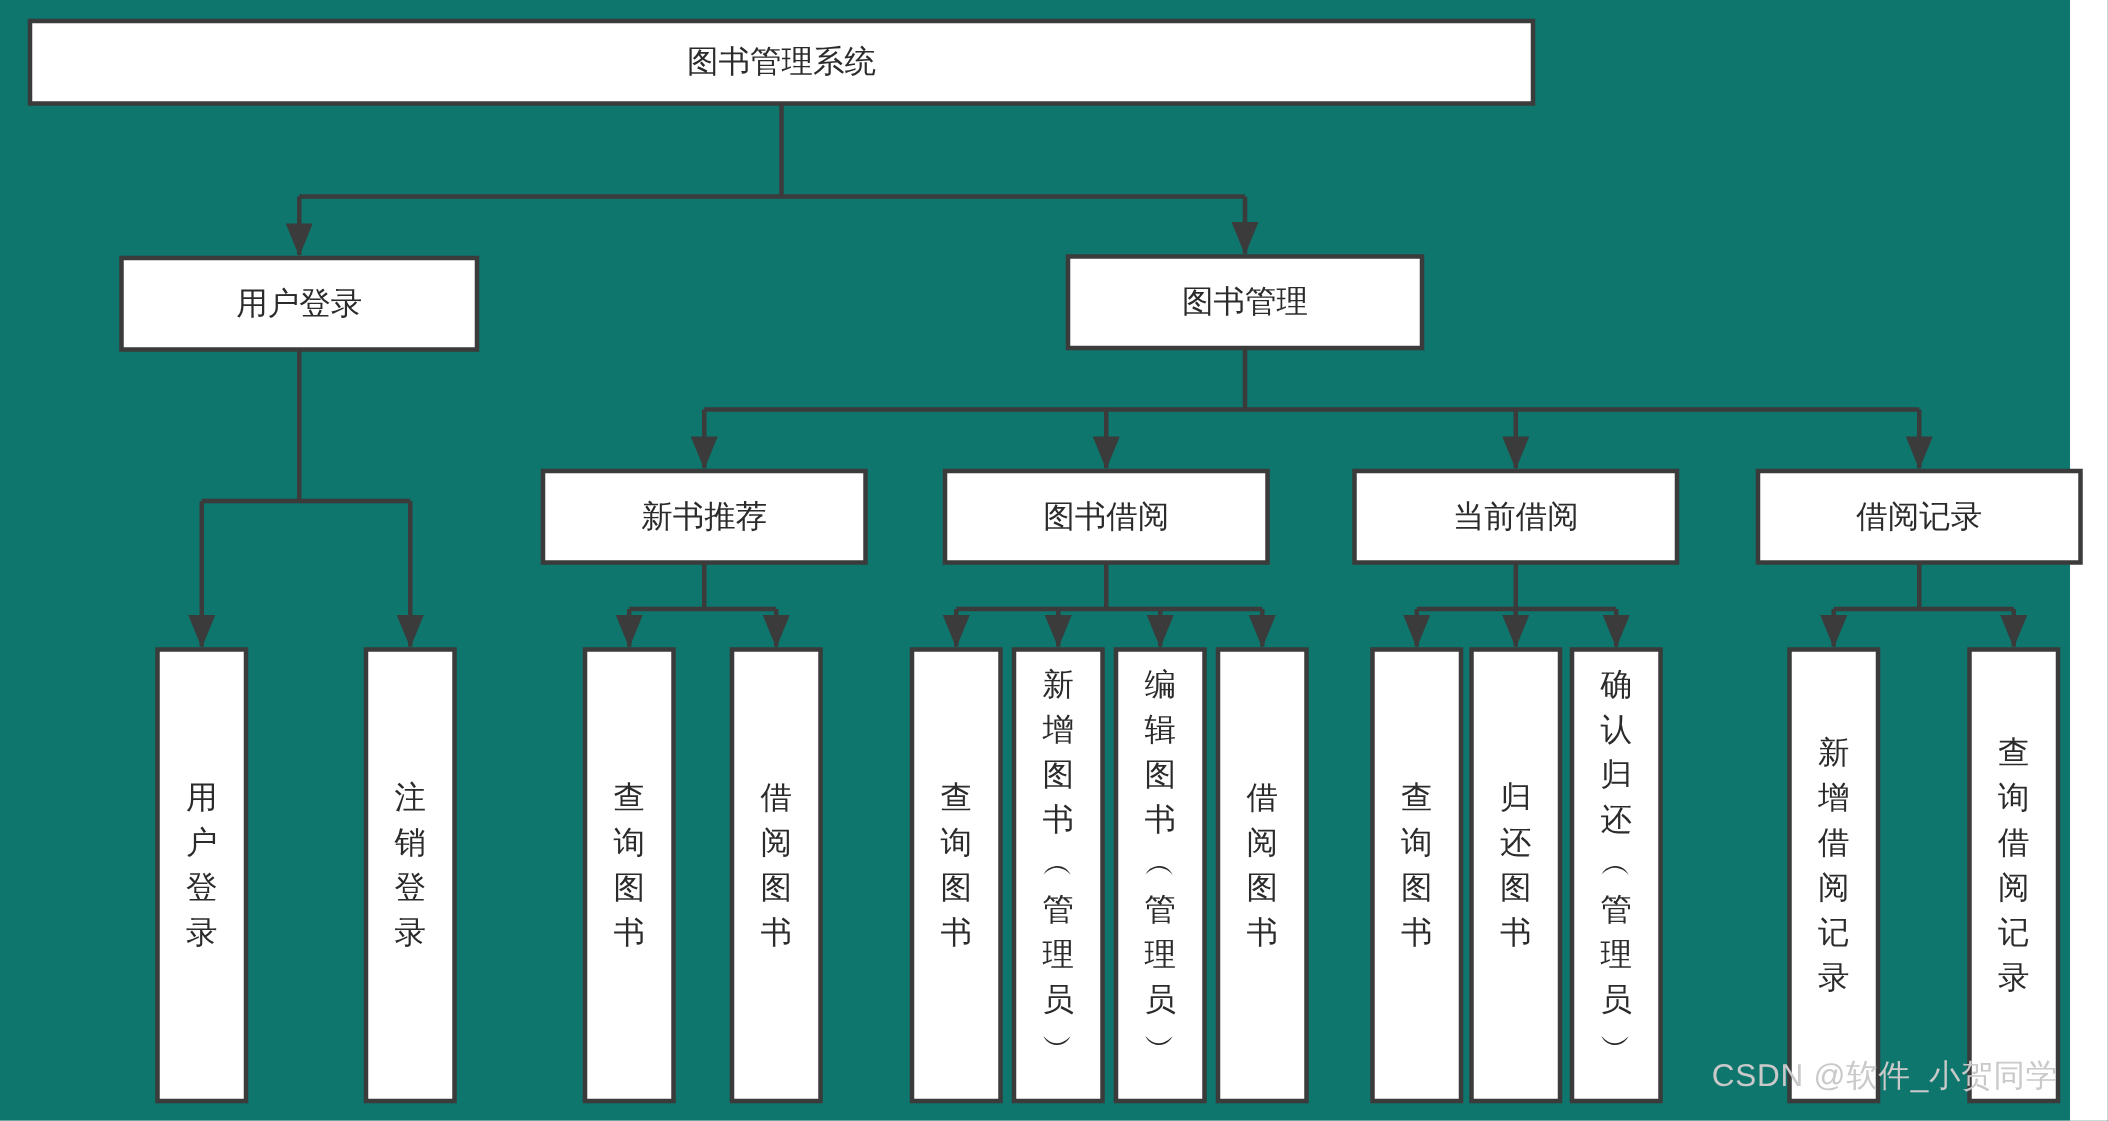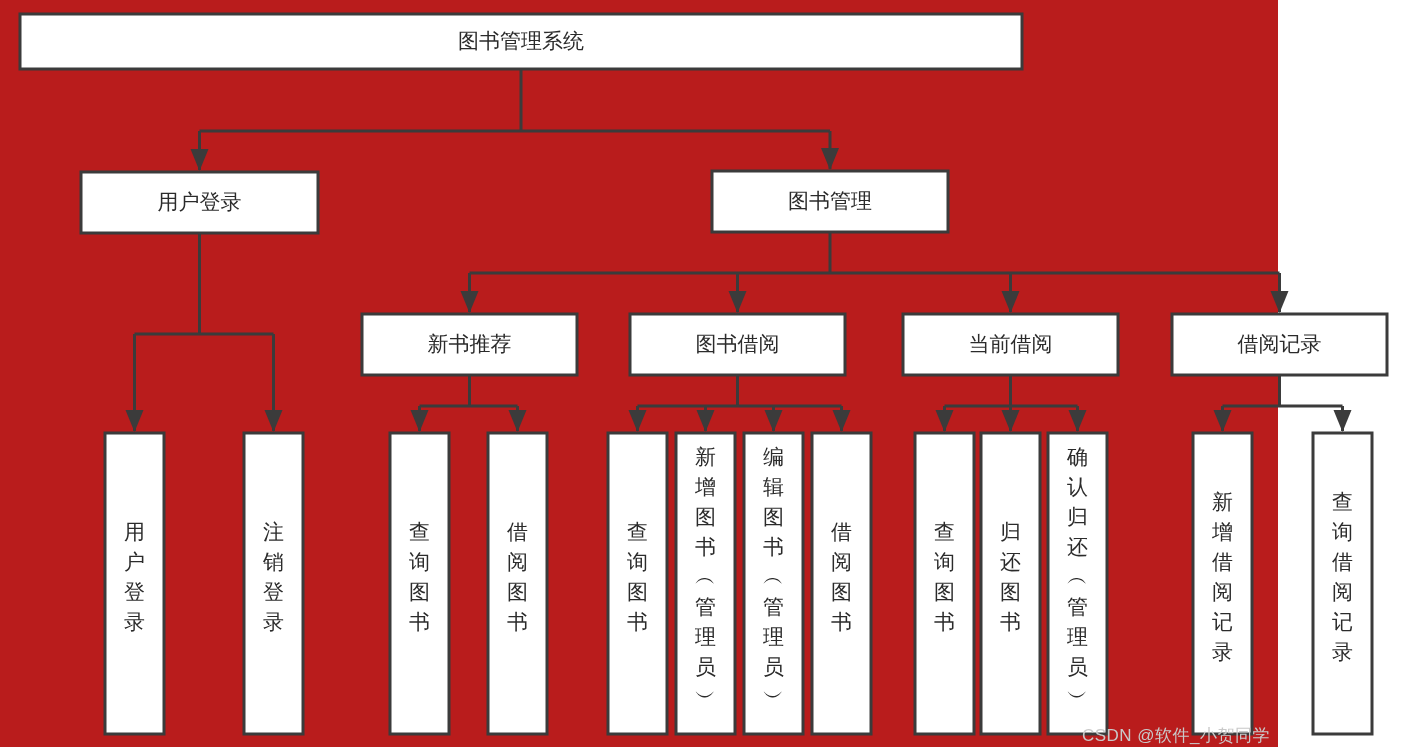--- a/index.html
+++ b/index.html
@@ -9,23 +9,23 @@
     background: #ffffff;
   }
   body {
     width: 1405px;
     height: 747px;
     overflow: hidden;
     font-family: "Liberation Sans", "DejaVu Sans", sans-serif;
   }
   #diagram-root {
     position: relative;
-    width: 1278px;
+    width: 1380px;
     height: 747px;
-    background: #b91c1c;
+    background: #0f766e;
   }
   svg#flowchart {
     display: block;
     width: 1405px;
     height: 747px;
   }
   .node-box {
     fill: #ffffff;
     stroke: #3b3b3b;
     stroke-width: 3;
@@ -49,23 +49,23 @@
     fill: none;
     stroke-linecap: butt;
   }
   .arrow-head {
     fill: #3b3b3b;
     stroke: none;
   }
   .watermark-text {
     position: absolute;
     right: 8px;
-    bottom: 0;
-    font-family: "Liberation Sans", "DejaVu Sans", sans-serif;
-    font-size: 17px;
+    bottom: 16px;
+    font-family: "Liberation Sans", "DejaVu Sans", sans-serif;
+    font-size: 21px;
     color: #c9c9c9;
     white-space: nowrap;
     letter-spacing: 0.5px;
     user-select: none;
   }
 </style>
 </head>
 <body>
 
 <div id="diagram-root">

